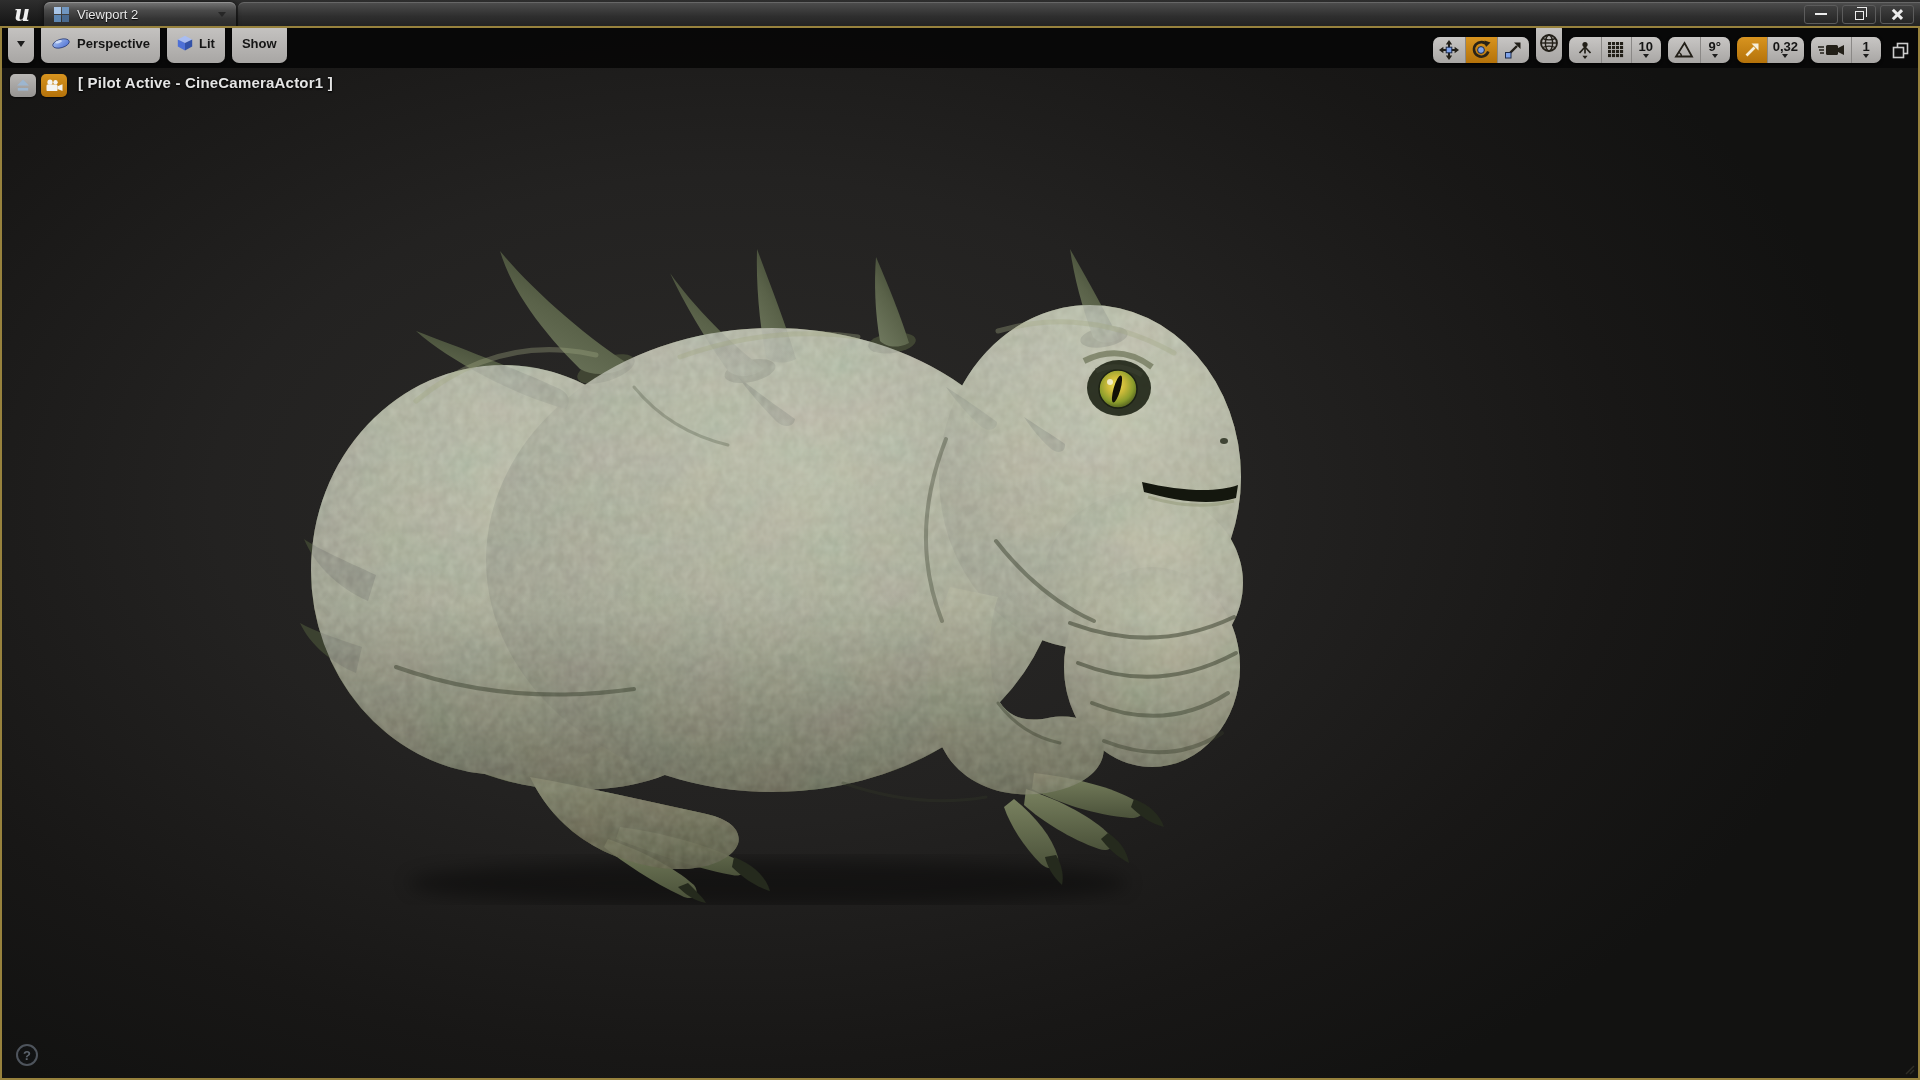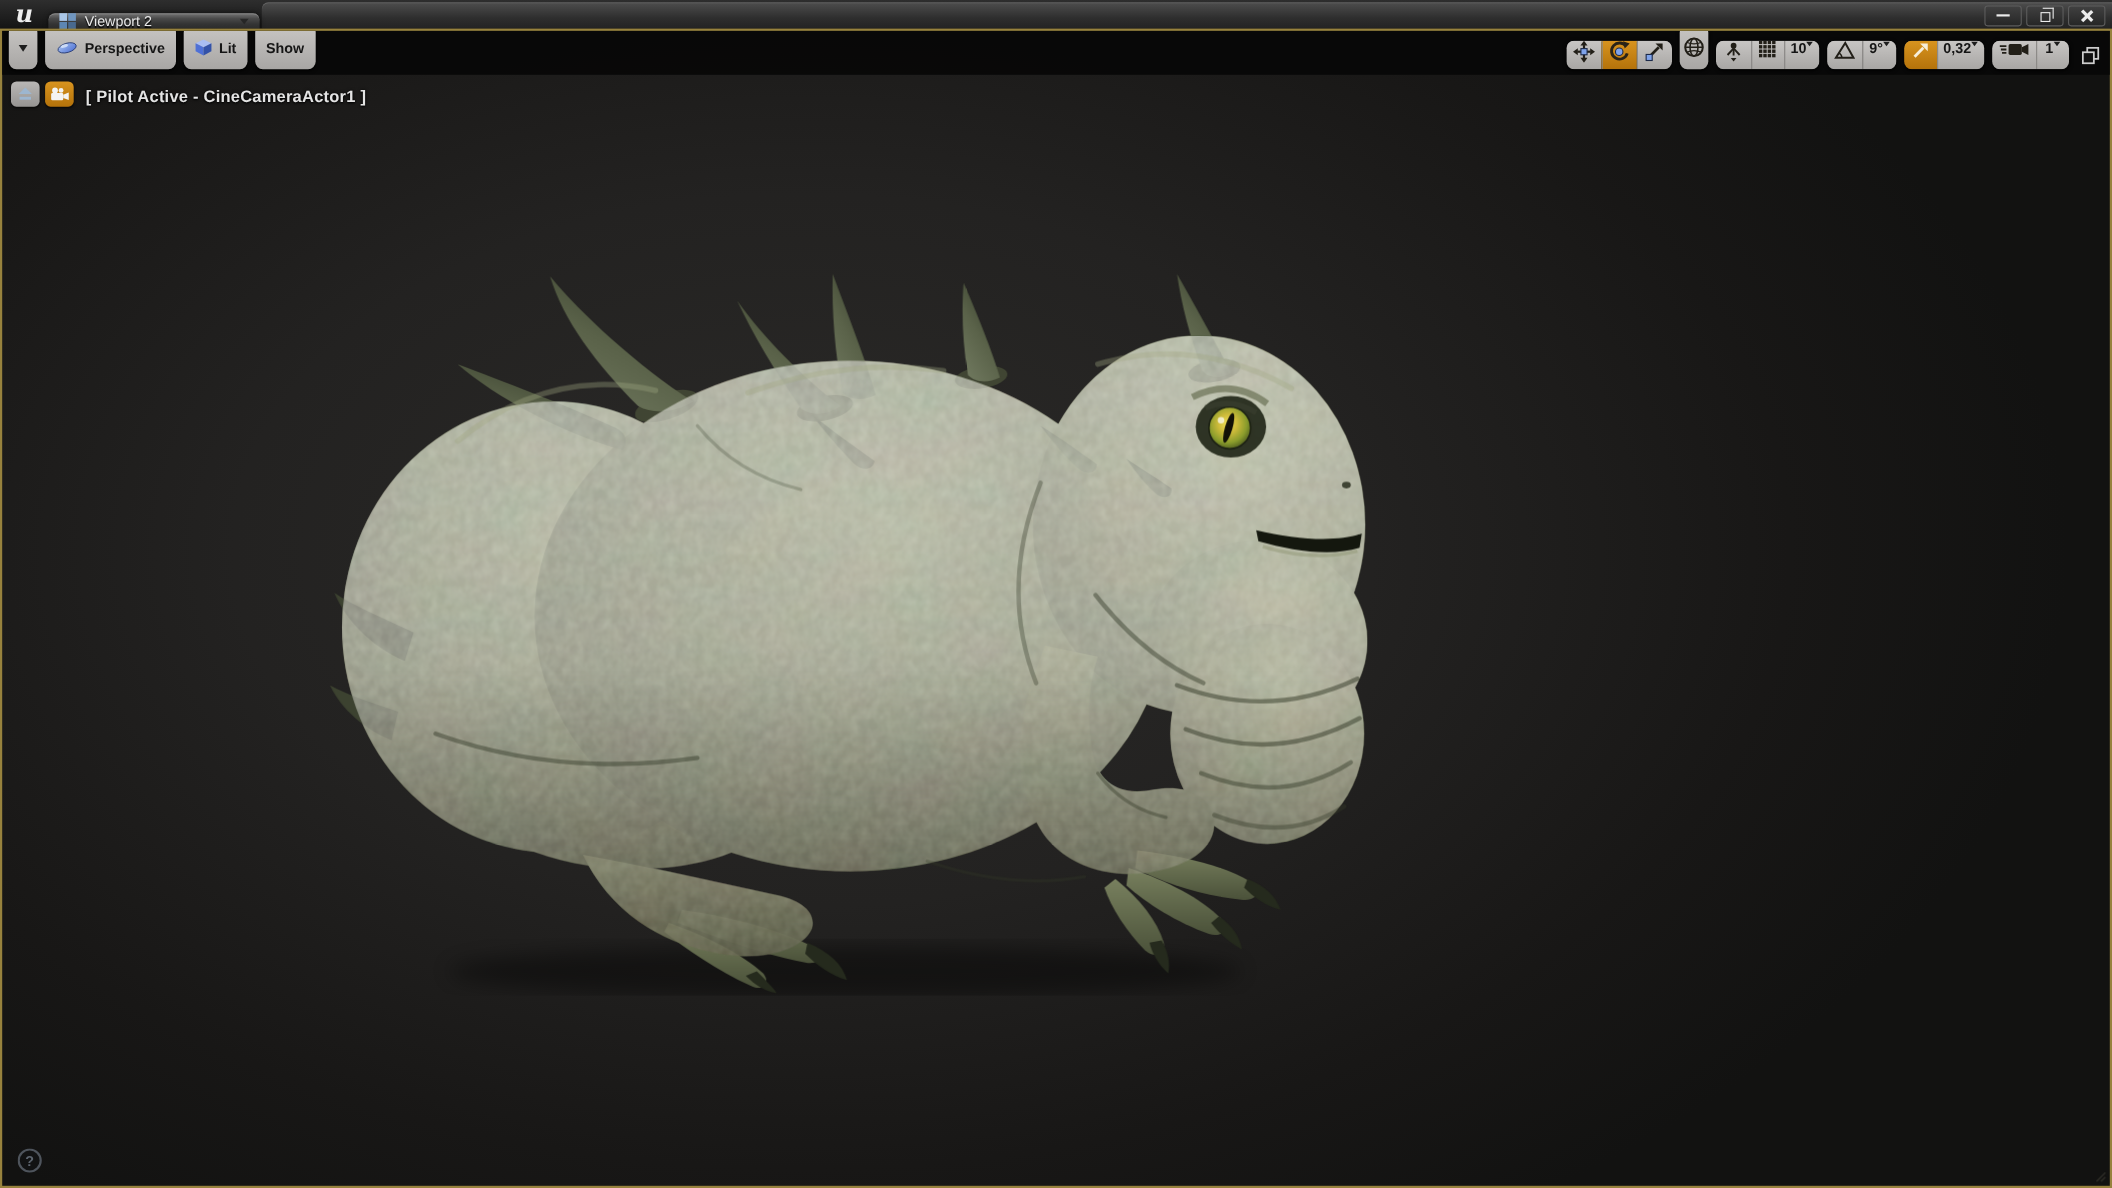--- a/index.html
+++ b/index.html
@@ -7,21 +7,21 @@
               font-family:"Liberation Sans", sans-serif; }
   .window { position:relative; width:1920px; height:1080px; background:#141414; }
 
   
   .titlebar { position:absolute; top:0; left:0; right:0; height:26px;
               background:linear-gradient(180deg,#2e2e2e,#141414);
               display:flex; align-items:flex-end; }
   .ue-logo { width:44px; height:26px; display:flex; align-items:center; justify-content:center;
              color:#efefef; font-family:"DejaVu Serif", serif; font-style:italic; font-weight:bold;
              font-size:22px; }
-  .tab { position:relative; width:192px; height:14px; border-radius:6px 6px 0 0;
+  .tab { position:relative; width:192px; height:24px; border-radius:6px 6px 0 0;
          background:linear-gradient(180deg,#767676,#4a4a4a 35%,#343434 70%,#2c2c2c);
          display:flex; align-items:center; gap:8px; padding:0 10px;
          box-shadow:inset 0 1px 0 rgba(255,255,255,.22), 0 0 5px rgba(0,0,0,.6); }
   .tab-icon { width:15px; height:15px; display:grid; grid-template-columns:7px 7px;
               grid-template-rows:7px 7px; gap:1px; }
   .tab-icon i { display:block; }
   .tab-icon i:nth-child(1){ background:#a9c6e8; }
   .tab-icon i:nth-child(2){ background:#7096c0; }
   .tab-icon i:nth-child(3){ background:#5d86b2; }
   .tab-icon i:nth-child(4){ background:#49698e; }
@@ -63,33 +63,33 @@
           background:linear-gradient(180deg,#c8c6c4,#a8a6a4);
           box-shadow:inset 0 1px 0 rgba(255,255,255,.45), 0 1px 3px rgba(0,0,0,.85);
           display:flex; align-items:center; gap:6px; padding:0 10px;
           font-family:inherit; font-size:13px; font-weight:bold; color:#151515; cursor:pointer; }
   .vbtn.sq { width:26px; padding:0; justify-content:center; }
   .caret-down { width:0; height:0; border:4.5px solid transparent; border-top:6px solid #1d1d1d;
                 margin-top:6px; }
   .seg-group { display:flex; height:26px; border-radius:7px; overflow:hidden;
                box-shadow:inset 0 1px 0 rgba(255,255,255,.4), 0 1px 3px rgba(0,0,0,.85); }
   .seg { border:none; min-width:30px; padding:0 6px; cursor:pointer;
-         display:flex; flex-direction:row; justify-content:center;
+         display:flex; flex-direction:column; align-items:center; justify-content:center;
          background:linear-gradient(180deg,#c8c6c4,#a8a6a4); font-family:inherit; }
   .seg + .seg { box-shadow:inset 1px 0 0 #8a8886; }
   .seg.active,.pbtn.orange { background:linear-gradient(180deg,#d8941f,#b4720a); }
   .num { font-size:13px; font-weight:bold; color:#151515; line-height:13px; }
   .tiny-caret { width:0; height:0; border:3.5px solid transparent; border-top:4.5px solid #1d1d1d;
                 margin-top:1px; }
   .icon-btn-plain { width:24px; height:26px; border:none; background:transparent; cursor:pointer;
                     display:flex; align-items:center; justify-content:center; }
 
   
   .pilot-bar { position:absolute; top:46px; left:8px; z-index:5;
-               display:flex; align-items:flex-end; gap:5px; }
+               display:flex; align-items:flex-start; gap:5px; }
   .pbtn { height:23px; min-width:26px; border:none; border-radius:5px;
           background:linear-gradient(180deg,#b9b7b5,#969492);
           box-shadow:0 1px 2px rgba(0,0,0,.7);
           display:flex; align-items:center; justify-content:center; cursor:pointer; }
   .pilot-label { margin-left:6px; font-size:15px; font-weight:bold; color:#e4e4e4;
                  text-shadow:0 1px 2px #000, 0 0 3px rgba(0,0,0,.8); letter-spacing:.2px; }
 
   .help { position:absolute; left:14px; bottom:12px; z-index:5; width:22px; height:22px;
           border-radius:50%; border:2px solid #4e545c; background:rgba(18,20,24,.35);
           color:#5d656f; font-size:13px; font-weight:bold;

